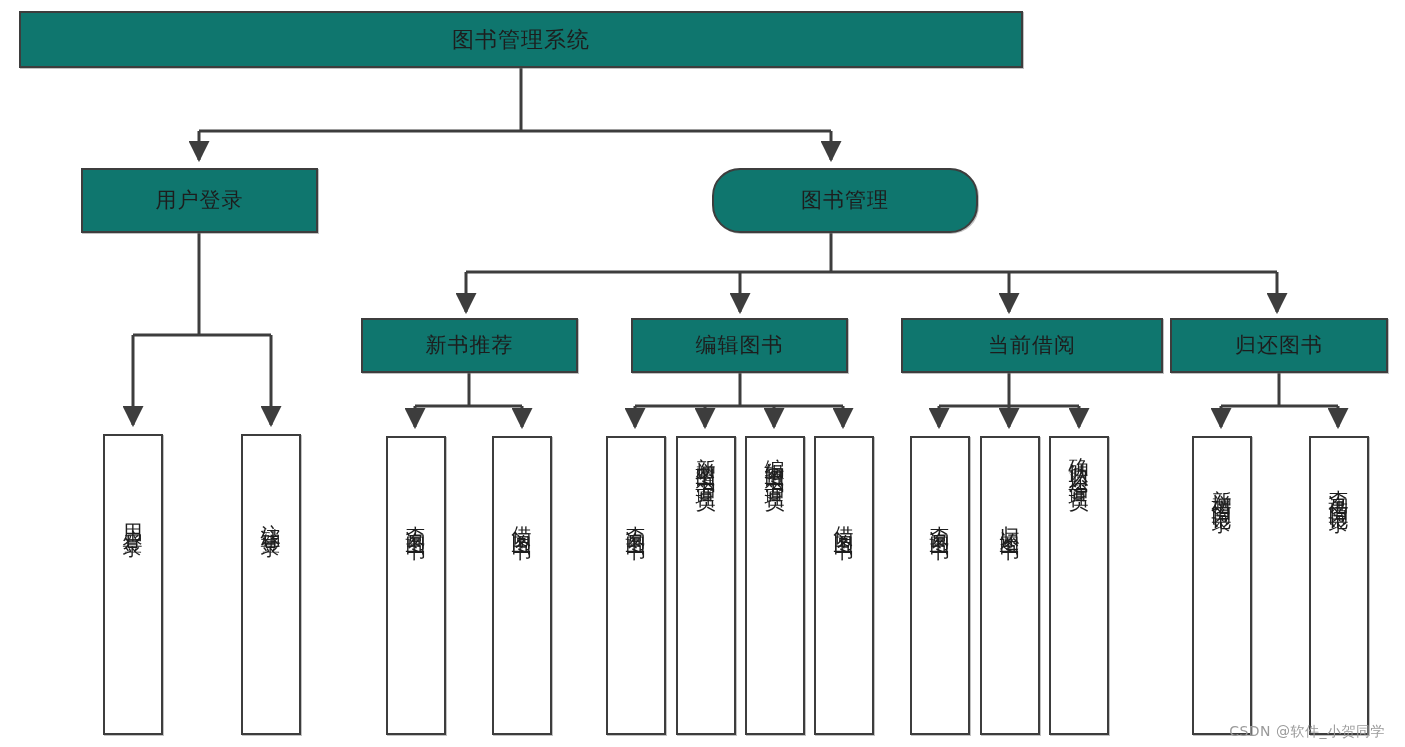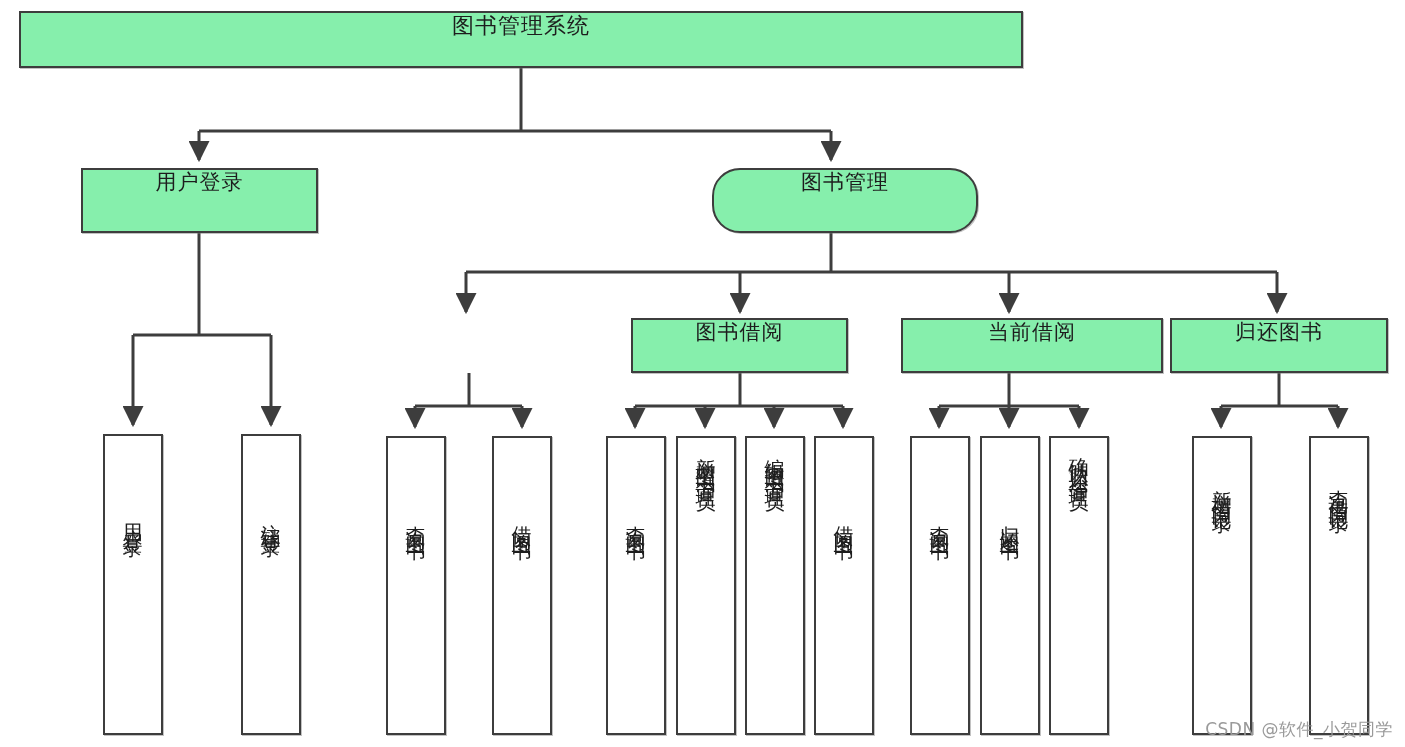--- a/index.html
+++ b/index.html
@@ -21,25 +21,25 @@
   #diagram-svg {
     position: absolute;
     top: 0;
     left: 0;
     width: 1405px;
     height: 747px;
   }
   .node-box {
     position: absolute;
     box-sizing: border-box;
-    background: #86efac;
+    background: #0f766e;
     border: 2px solid #3d3d3d;
     box-shadow: 1px 1px 0 rgba(120,120,120,0.45);
     display: flex;
-    align-items: flex-start;
+    align-items: center;
     justify-content: center;
     color: #1d1d1d;
     z-index: 3;
   }
   .node-label {
     font-size: 21px;
     line-height: 1.15;
     letter-spacing: 1px;
     white-space: nowrap;
     color: #1d1d1d;
@@ -66,23 +66,23 @@
     letter-spacing: 5px;
     color: #1d1d1d;
     white-space: nowrap;
     line-height: 1;
     padding-top: 6px;
   }
   .leaf-box.tall .leaf-label { padding-top: 4px; }
   .leaf-box.mid .leaf-label { padding-top: 0; }
   #watermark {
     position: absolute;
-    right: 12px;
+    right: 20px;
     bottom: 6px;
-    font-size: 17px;
+    font-size: 14px;
     color: #9a9a9a;
     letter-spacing: 0.5px;
     z-index: 5;
     white-space: nowrap;
     pointer-events: none;
   }
 </style>
 </head>
 <body>
 
@@ -148,23 +148,26 @@
   </div>
 
   <div class="node-box level-1" style="left:81px; top:168px; width:237px; height:65px;">
     <span class="node-label">用户登录</span>
   </div>
 
   <div class="node-box level-1" style="left:712px; top:168px; width:266px; height:65px;border-radius:28px;">
     <span class="node-label">图书管理</span>
   </div>
 
+  <div class="node-box level-2" style="left:361px; top:318px; width:217px; height:55px;">
+    <span class="node-label">新书推荐</span>
+  </div>
 
   <div class="node-box level-2" style="left:631px; top:318px; width:217px; height:55px;">
-    <span class="node-label">图书借阅</span>
+    <span class="node-label">编辑图书</span>
   </div>
 
   <div class="node-box level-2" style="left:901px; top:318px; width:262px; height:55px;">
     <span class="node-label">当前借阅</span>
   </div>
 
   <div class="node-box level-2" style="left:1170px; top:318px; width:218px; height:55px;">
     <span class="node-label">归还图书</span>
   </div>
 

